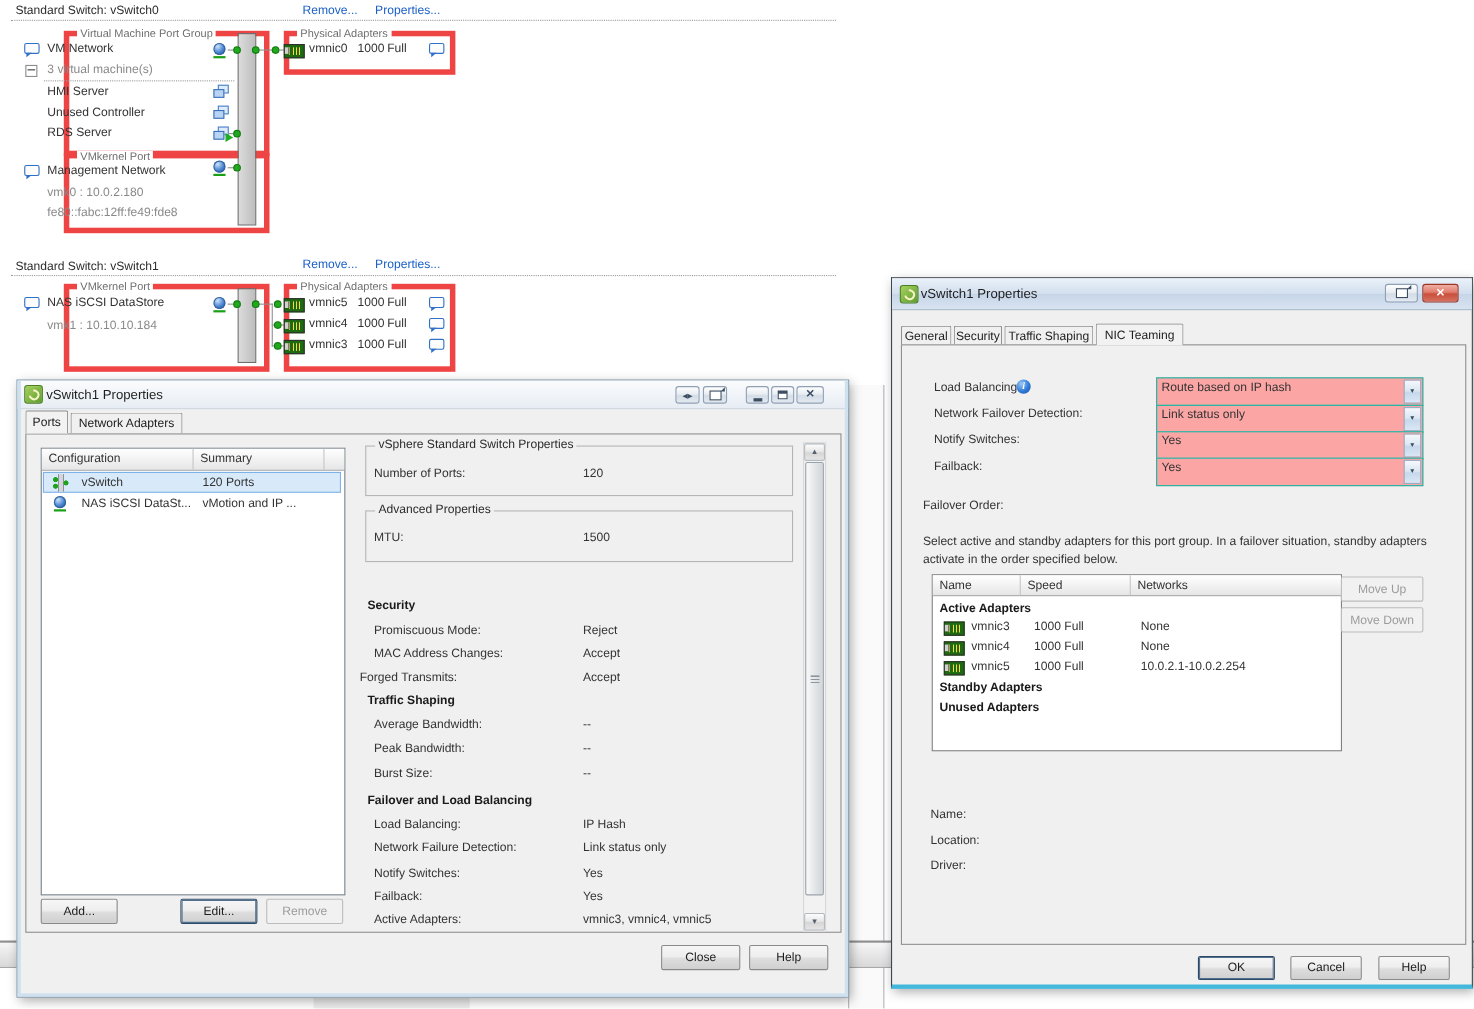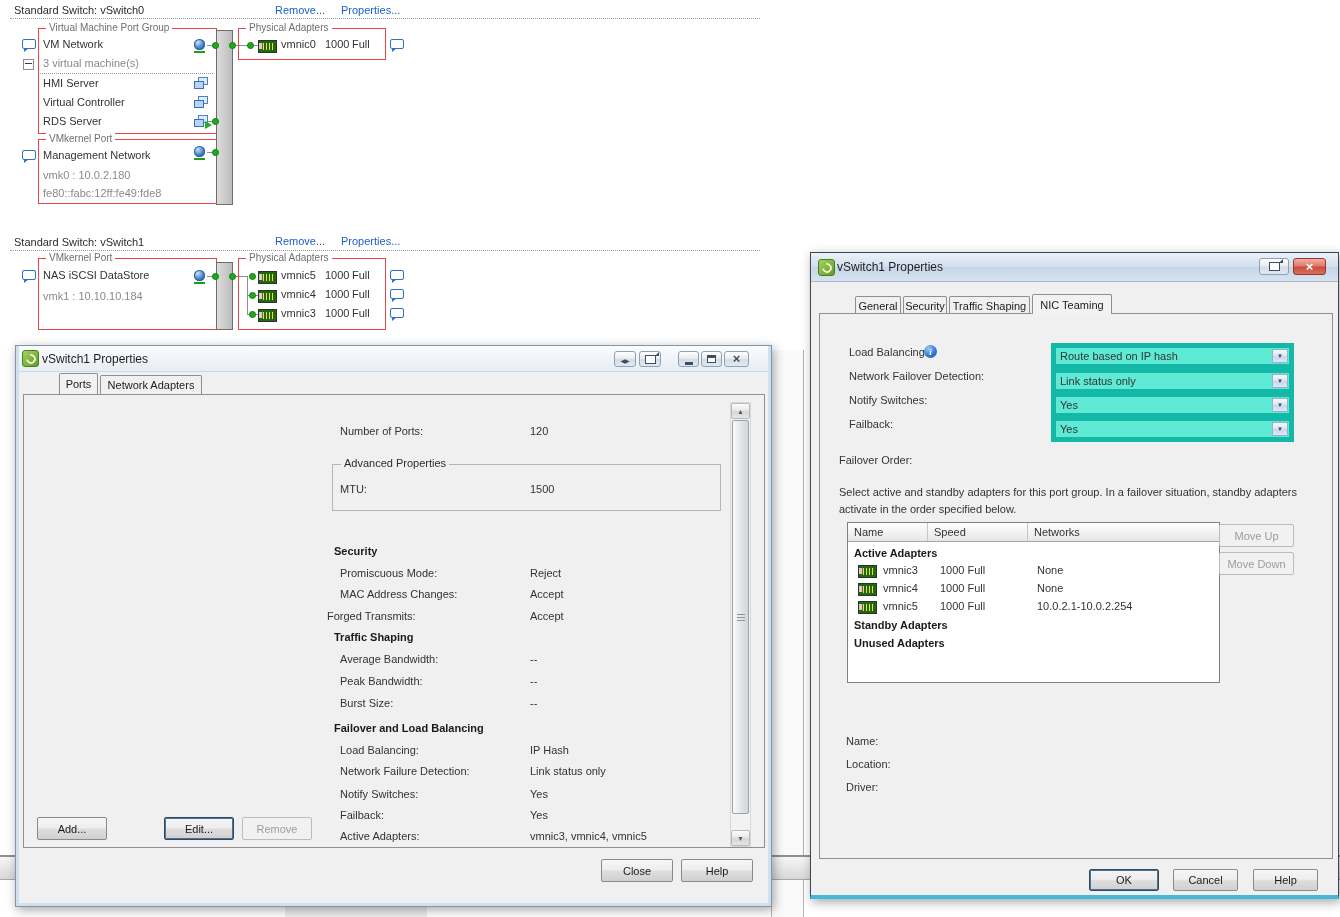--- a/index.html
+++ b/index.html
@@ -3,21 +3,21 @@
 <meta charset="utf-8">
 <style>
   html,body{margin:0;padding:0;background:#fff;}
   #stage{position:relative;width:1340px;height:917px;background:#fff;overflow:hidden;
          font-family:"Liberation Sans",sans-serif;font-size:11px;color:#333;}
   .t{position:absolute;white-space:nowrap;line-height:13px;}
   .b{font-weight:bold;color:#1a1a1a;}
   .gray{color:#8a8a8a;}
   .link{color:#1b5fc8;cursor:pointer;}
   
-  .gbox{position:absolute;border:1px solid #ef4444;}
+  .gbox{position:absolute;border:5px solid #ef4444;margin-left:20px;}
   .gbox .lg{position:absolute;top:-7px;left:7px;background:#fff;padding:0 3px;font-size:10px;color:#6f6f6f;white-space:nowrap;}
   .dotline{position:absolute;border-top:1px dotted #9a9a9a;height:0;}
   .hl{position:absolute;height:1px;background:#8f8f8f;}
   .vl{position:absolute;width:1px;background:#8f8f8f;}
   .dot{position:absolute;width:7px;height:7px;border-radius:50%;background:#22a81e;border:1px solid #0e7c0c;box-sizing:border-box;}
   .swbar{position:absolute;width:17px;background:linear-gradient(90deg,#dcdcdc,#bdbdbd);border:1px solid #6d6d6d;box-sizing:border-box;}
   
   .balloon{position:absolute;width:12px;height:8px;border:1px solid #3070c8;border-radius:2px;background:#fdfdfd;}
   .balloon::after{content:"";position:absolute;left:1px;bottom:-4px;width:0;height:0;border-top:4px solid #3070c8;border-right:5px solid transparent;}
   .globe{position:absolute;width:11px;height:11px;border-radius:50%;background:radial-gradient(circle at 35% 30%,#cfe4fa,#5890d8 45%,#1c4f9e 85%);box-shadow:0 0 0 1px #35649e inset;}
@@ -51,33 +51,33 @@
   .dtitle{position:absolute;font-size:12px;color:#1e1e1e;white-space:nowrap;}
   .wbtn{position:absolute;display:flex;align-items:center;justify-content:center;background:linear-gradient(#fefefe,#e8edf2 45%,#d4dce6 55%,#e2e9f0);border:1px solid #90a0b4;border-radius:3px;box-sizing:border-box;}
   .wbtn.red{background:linear-gradient(#f0b0a6,#e07a6a 45%,#c94f3c 55%,#d6705e);border-color:#9c3428;}
   .ic-undock::after{content:"◀▶";font-size:6px;color:#3c4e62;}
   .ic-pop{width:9px;height:7px;border:1px solid #3c4e62;position:relative;background:#fff;}
   .ic-pop::after{content:"";position:absolute;right:-4px;top:-4px;width:0;height:0;border-bottom:4px solid #3c4e62;border-left:4px solid transparent;}
   .ic-min{width:8px;height:3px;background:#3c4e62;margin-top:8px;}
   .ic-max{width:9px;height:8px;border:1px solid #3c4e62;border-top:3px solid #3c4e62;background:#fff;box-sizing:border-box;}
   .ic-x::after{content:"×";font-size:13px;font-weight:bold;color:#3c4e62;line-height:10px;}
   .red .ic-x::after{color:#fff;}
-  .tab{position:absolute;background:#f0f0f0;border:1px solid #8f8f8f;border-bottom:none;border-radius:2px 2px 0 0;display:flex;align-items:center;justify-content:center;color:#1c1c1c;box-sizing:border-box;margin-left:36px;}
+  .tab{position:absolute;background:#f0f0f0;border:1px solid #8f8f8f;border-bottom:none;border-radius:2px 2px 0 0;display:flex;align-items:center;justify-content:center;color:#1c1c1c;box-sizing:border-box;}
   .tab.active{z-index:3;background:#f2f2f2;}
   .page{position:absolute;background:#f0f0f0;border:1px solid #8f8f8f;overflow:hidden;}
   .group{position:absolute;border:1px solid #b5b5b5;}
   .group .lg{position:absolute;top:-8px;left:8px;background:#f0f0f0;padding:0 3px;color:#2b2b2b;white-space:nowrap;}
   .btn{position:absolute;display:flex;align-items:center;justify-content:center;background:linear-gradient(#f6f6f6,#eee 45%,#dddddd 55%,#d0d0d0);border:1px solid #8a8a8a;border-radius:2px;color:#1c1c1c;box-sizing:border-box;}
   .btn.default{border-color:#2f4a66;box-shadow:0 0 0 1px #50708e inset;}
   .btn.disabled{color:#9c9c9c;border-color:#bcbcbc;background:#f1f1f1;}
   .list{position:absolute;background:#fff;border:1px solid #767f88;}
   .lhead{position:absolute;top:0;left:0;right:0;height:20px;display:flex;background:linear-gradient(#fff,#e6e6e6);border-bottom:1px solid #a8a8a8;box-sizing:border-box;}
   .lhead div{border-right:1px solid #c6c6c6;padding:3px 0 0 6px;box-sizing:border-box;}
   .selrow{position:absolute;background:#d8eafa;border:1px solid #7db2e8;box-sizing:border-box;}
-  .combo{position:absolute;height:26px;background:#5eead4;border:5px solid #14b8a6;box-sizing:border-box;}
+  .combo{position:absolute;height:26px;background:#fca5a5;border:1px solid #14b8a6;box-sizing:border-box;}
   .combo .cv{position:absolute;left:4px;top:2px;white-space:nowrap;}
   .combo .ca{position:absolute;right:1px;top:1px;bottom:1px;width:16px;background:linear-gradient(#f4f8fc,#dce8f4 45%,#c6d8ec 55%,#dae8f6);border:1px solid #98b0c8;display:flex;align-items:center;justify-content:center;font-size:6px;color:#3c4c5c;box-sizing:border-box;}
   .sb{position:absolute;background:#f2f2f2;border:1px solid #d8d8d8;box-sizing:border-box;}
   .sb .up,.sb .dn{position:absolute;left:0;right:0;height:16px;background:linear-gradient(#fdfdfd,#e8e8e8 45%,#d6d6d6 55%,#e6e6e6);border:1px solid #b4bac0;display:flex;align-items:center;justify-content:center;font-size:7px;color:#55606a;border-radius:2px;box-sizing:border-box;}
   .sb .up{top:0;} .sb .dn{bottom:0;}
   .sb .thumb{position:absolute;left:1px;right:1px;background:linear-gradient(90deg,#fafafa,#e4e6e8 50%,#d2d6da);border:1px solid #9aa2ac;border-radius:2px;box-sizing:border-box;}
   .sb .thumb::after{content:"";position:absolute;left:50%;top:50%;width:8px;height:7px;margin:-3px 0 0 -4px;background:repeating-linear-gradient(#8c949e 0 1px,transparent 1px 3px);}
   .ftable{position:absolute;background:#fff;border:1px solid #808080;}
   
   .bgcol{position:absolute;background:#fafafa;border-left:1px solid #b4b4b4;border-right:1px solid #b4b4b4;}
@@ -102,21 +102,21 @@
     <div class="lg">Virtual Machine Port Group</div>
   </div>
   <div class="balloon" style="left:22px;top:39px;"></div>
   <div class="t" style="left:43px;top:38px;">VM Network</div>
   <div class="globe" style="left:194px;top:39px;"></div>
   <div class="expander" style="left:23px;top:59px;"></div>
   <div class="t gray" style="left:43px;top:57px;">3 virtual machine(s)</div>
   <div class="dotline" style="left:40px;top:73px;width:173px;"></div>
   <div class="t" style="left:43px;top:77px;">HMI Server</div>
   <div class="vmic" style="left:194px;top:77px;"></div>
-  <div class="t" style="left:43px;top:96px;">Virtual Controller</div>
+  <div class="t" style="left:43px;top:96px;">Unused Controller</div>
   <div class="vmic" style="left:194px;top:96px;"></div>
   <div class="t" style="left:43px;top:115px;">RDS Server</div>
   <div class="vmic" style="left:194px;top:115px;">
       <span class="play"></span>
     </div>
 
   <div class="gbox" style="left:38px;top:139px;width:177px;height:63px;">
     <div class="lg">VMkernel Port</div>
   </div>
   <div class="balloon" style="left:22px;top:150px;"></div>
@@ -207,24 +207,44 @@
       </div>
     <div class="wbtn" style="left:708px;top:5px;width:25px;height:16px;">
         <span class="ic-x"></span>
       </div>
 
     <div class="tab active" style="left:7px;top:27px;width:39px;height:21px;">Ports</div>
     <div class="tab" style="left:48px;top:29px;width:102px;height:19px;">Network Adapters</div>
 
     <div class="page" style="left:7px;top:48px;width:740px;height:452px;">
 
+      <div class="list" style="left:13px;top:12px;width:275px;height:405px;">
+        <div class="lhead">
+          <div style="width:138px;">Configuration</div>
+          <div style="width:119px;">Summary</div>
+          <div style="flex:1;border-right:none;"></div>
+        </div>
+        <div class="selrow" style="left:1px;top:21px;width:271px;height:19px;">
+          <span class="swico" style="left:7px;top:1px;"></span>
+          <span class="t" style="left:34px;top:3px;">vSwitch</span>
+          <span class="t" style="left:144px;top:3px;">120 Ports</span>
+        </div>
+        <div style="position:absolute;left:1px;top:41px;width:271px;height:19px;">
+          <span class="globe" style="left:10px;top:2px;"></span>
+          <span class="t" style="left:35px;top:3px;">NAS iSCSI DataSt...</span>
+          <span class="t" style="left:145px;top:3px;">vMotion and IP ...</span>
+        </div>
+      </div>
       <div class="btn" style="left:13px;top:422px;width:70px;height:23px;">Add...</div>
       <div class="btn default" style="left:140px;top:422px;width:70px;height:23px;">Edit...</div>
       <div class="btn disabled" style="left:218px;top:422px;width:70px;height:23px;">Remove</div>
 
+      <div class="group" style="left:308px;top:10px;width:387px;height:44px;">
+        <div class="lg">vSphere Standard Switch Properties</div>
+      </div>
       <div class="t" style="left:316px;top:30px;">Number of Ports:</div>
       <div class="t" style="left:506px;top:30px;">120</div>
 
       <div class="group" style="left:308px;top:69px;width:387px;height:45px;">
         <div class="lg">Advanced Properties</div>
       </div>
       <div class="t" style="left:316px;top:88px;">MTU:</div>
       <div class="t" style="left:506px;top:88px;">1500</div>
 
       <div class="t b" style="left:310px;top:150px;">Security</div>

